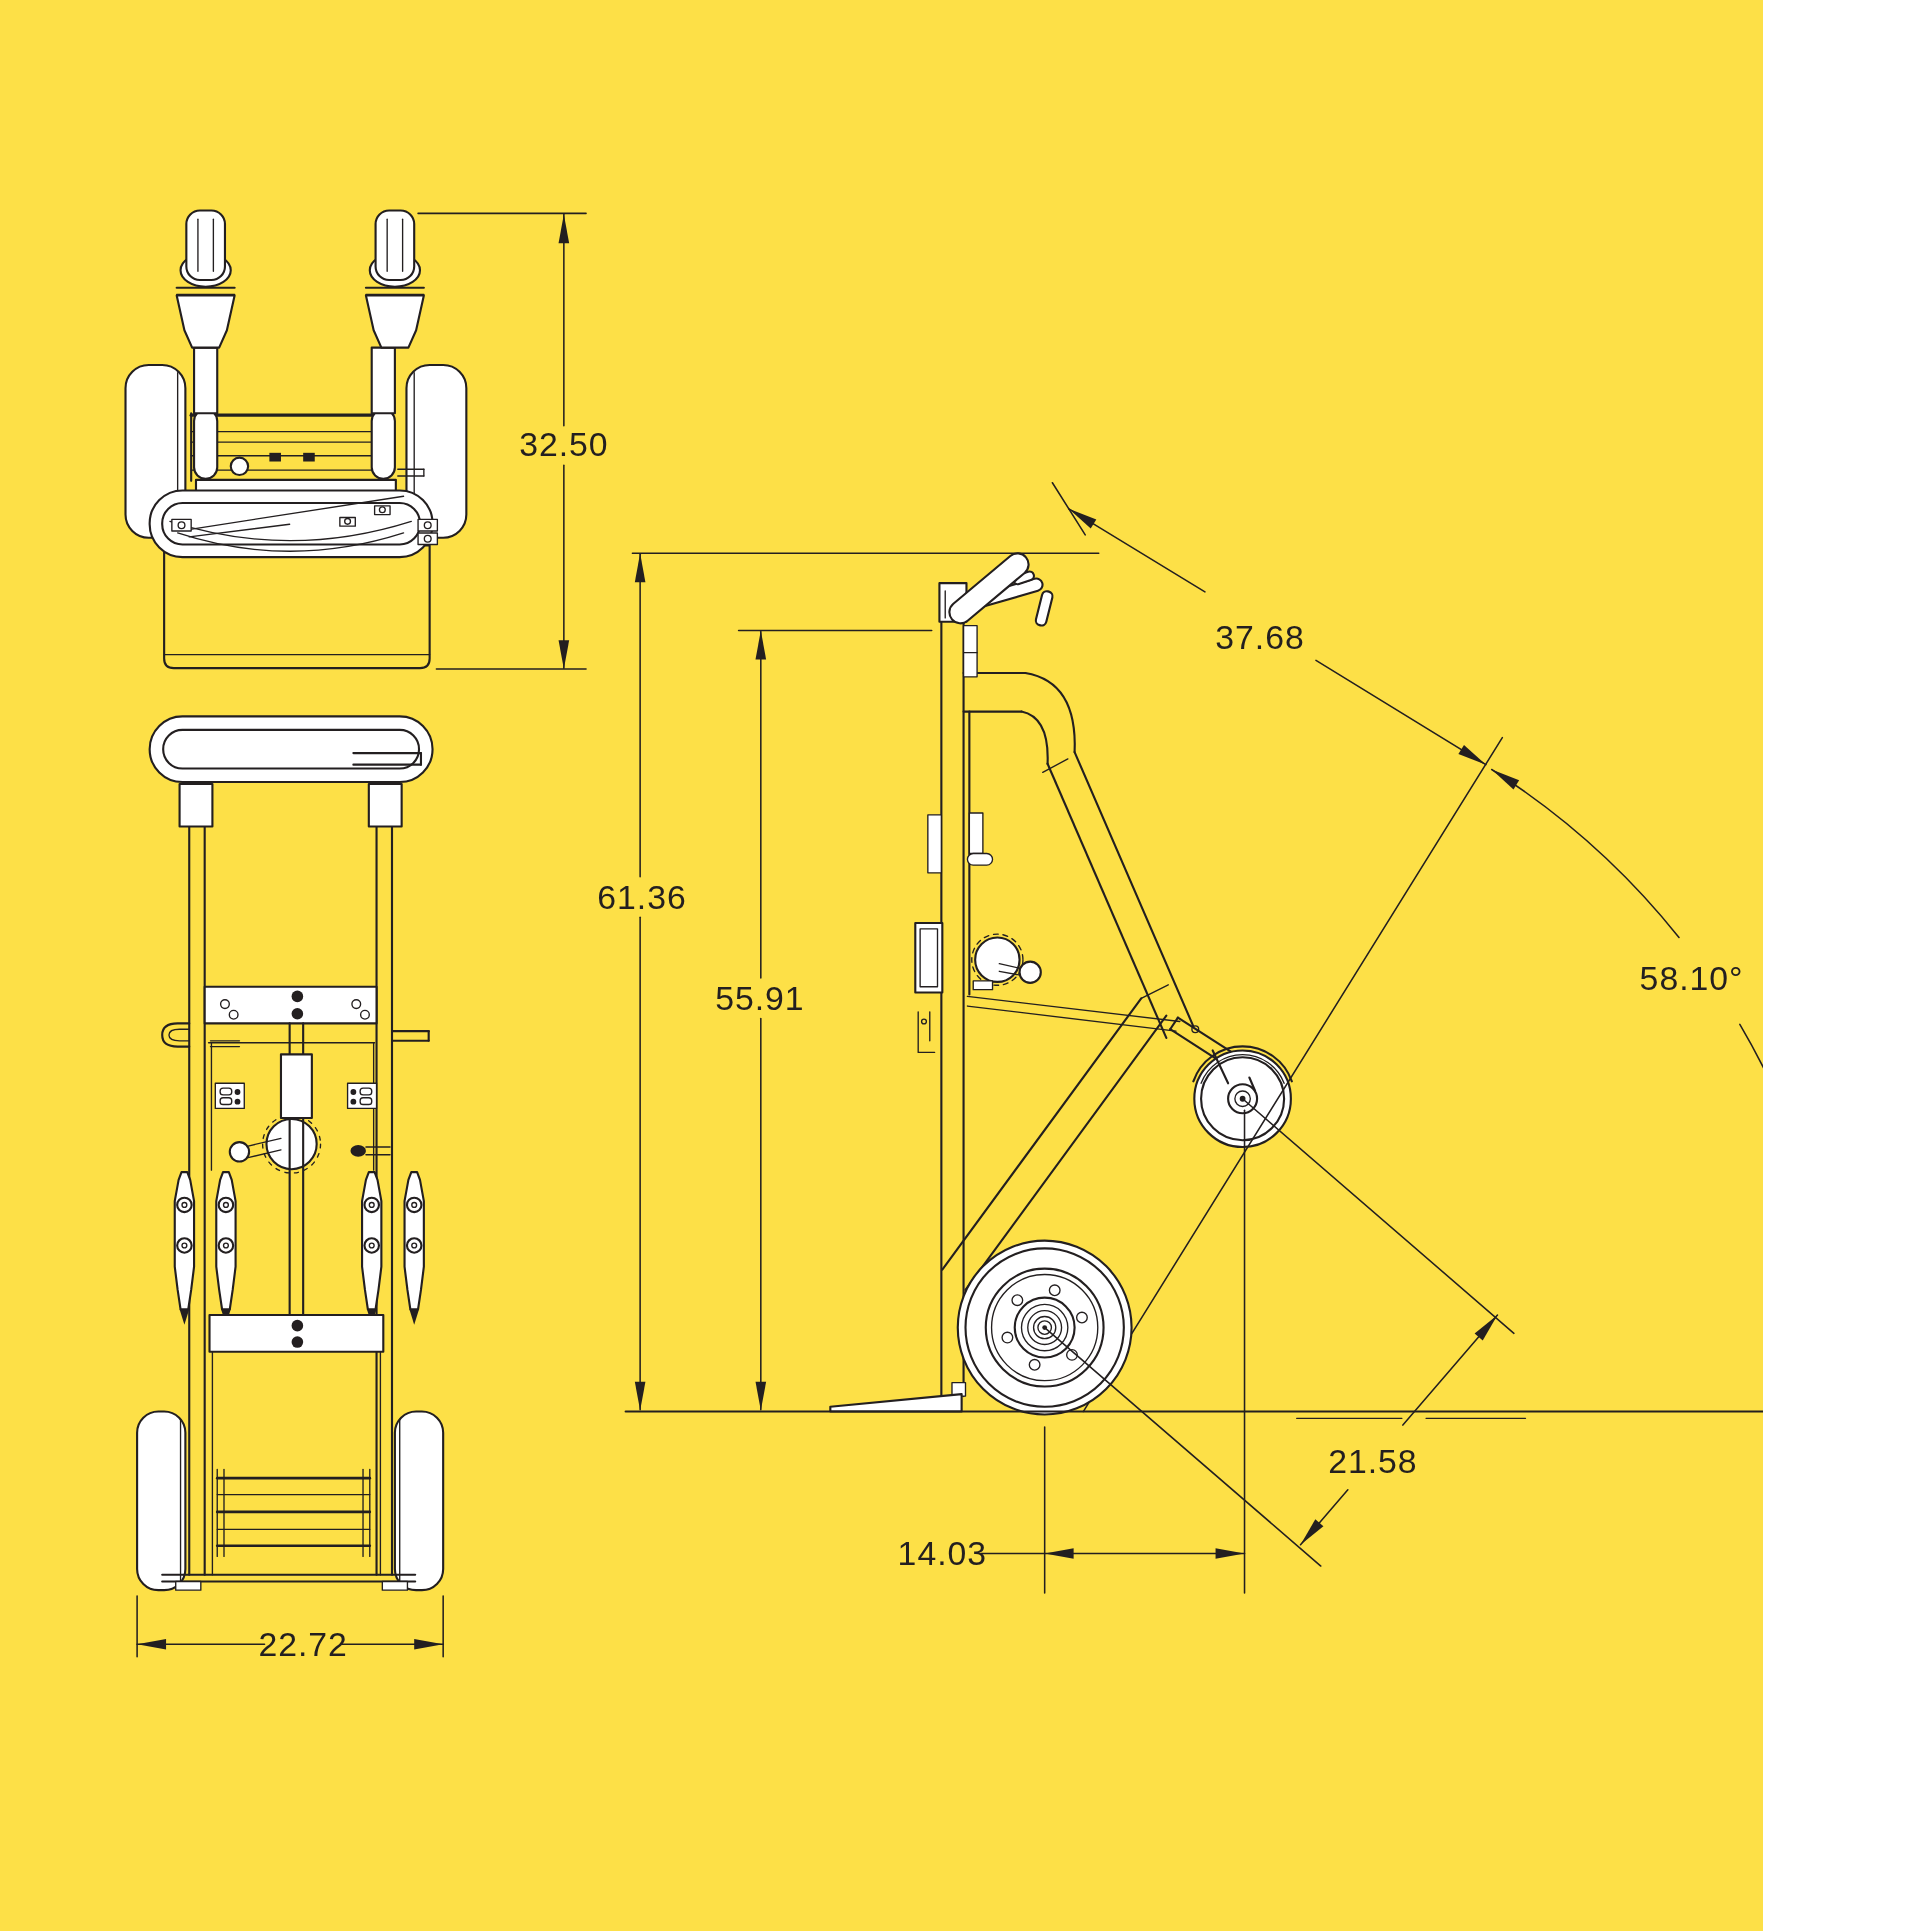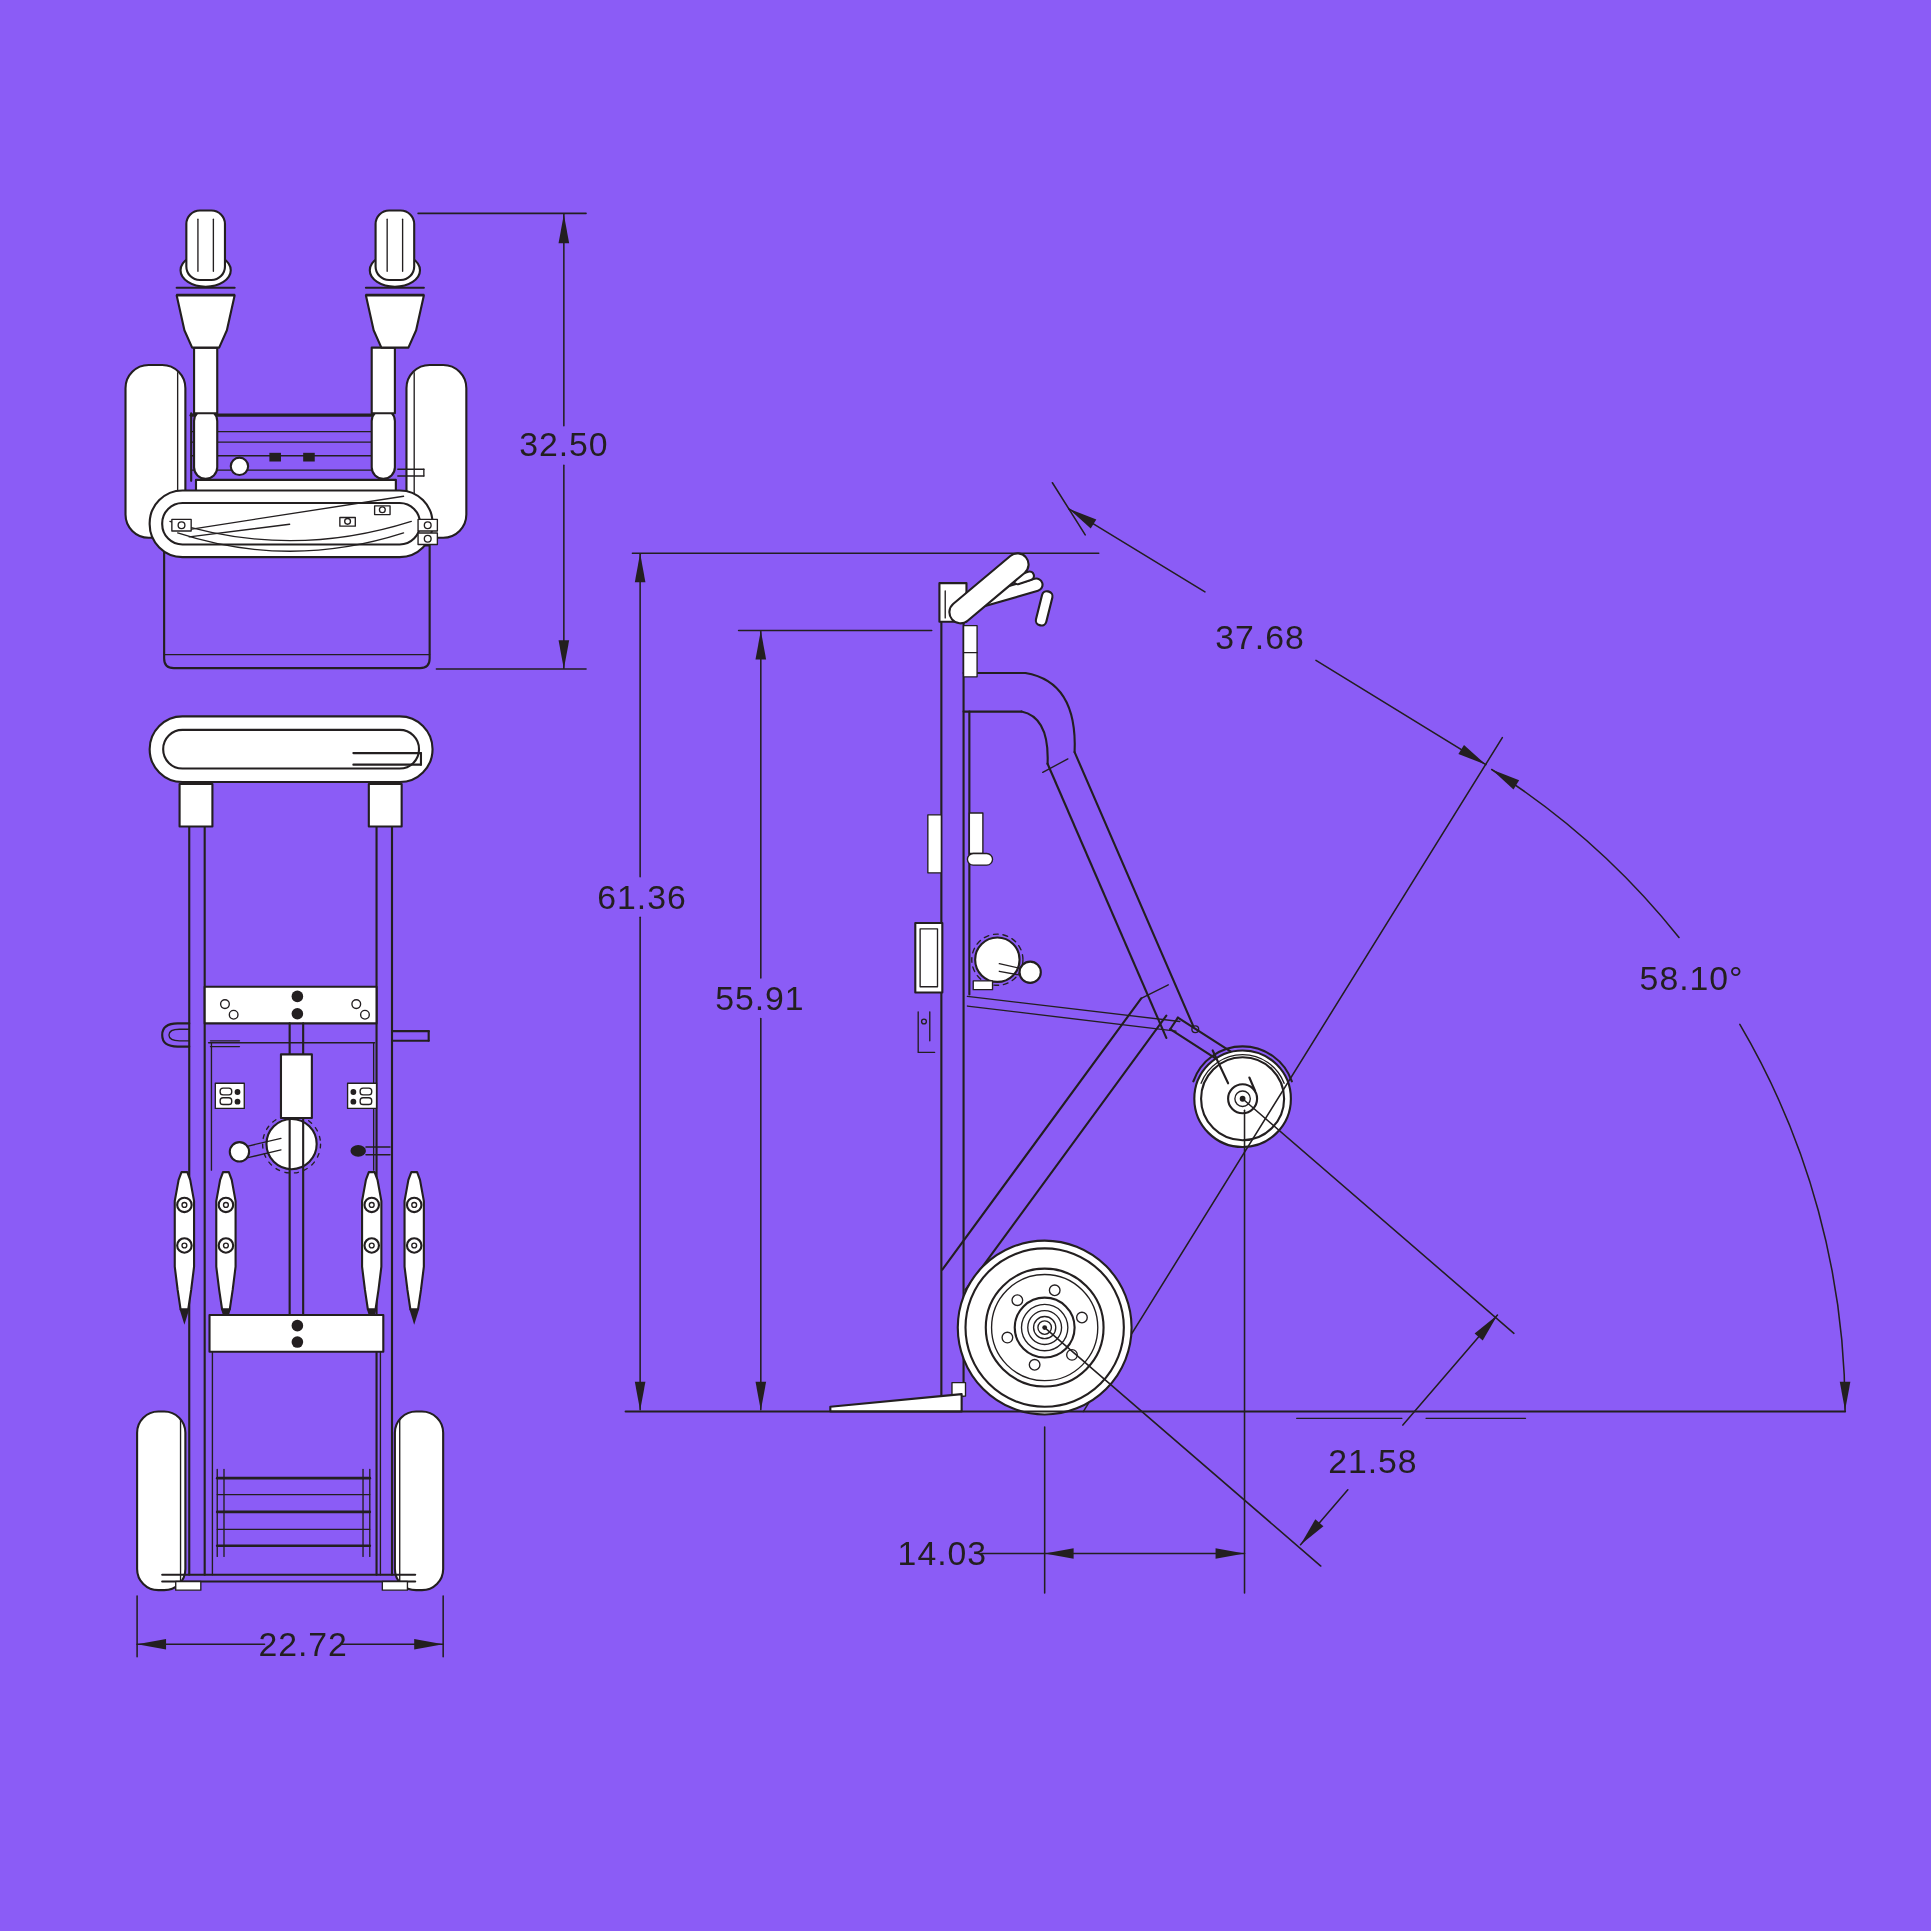--- a/index.html
+++ b/index.html
@@ -1,16 +1,16 @@
 <!DOCTYPE html>
 <html><head>
 <meta charset="utf-8">
 <style>
   html,body{margin:0;padding:0;background:#ffffff;}
-  .page{width:1931px;height:1931px;background:#8b5cf6;position:relative;overflow:hidden;}
+  .page{width:1763px;height:1931px;background:#fde047;position:relative;overflow:hidden;}
   svg{display:block;}
   .o{stroke:#231f20;stroke-width:2.2;fill:none;stroke-linecap:round;stroke-linejoin:round;}
   .ok{stroke:#231f20;stroke-width:3.4;fill:none;stroke-linecap:round;}
   .t{stroke:#231f20;stroke-width:1.4;fill:none;stroke-linecap:round;stroke-linejoin:round;}
   .d{stroke:#231f20;stroke-width:1.6;fill:none;stroke-linecap:round;}
   .g{stroke:#231f20;stroke-width:2.8;fill:none;stroke-linecap:round;}
   .w{fill:#ffffff;}
   .b{fill:#231f20;stroke:none;}
   .dim{font-family:"Liberation Sans","DejaVu Sans",sans-serif;font-size:35px;fill:#231f20;letter-spacing:1px;}
 </style>

